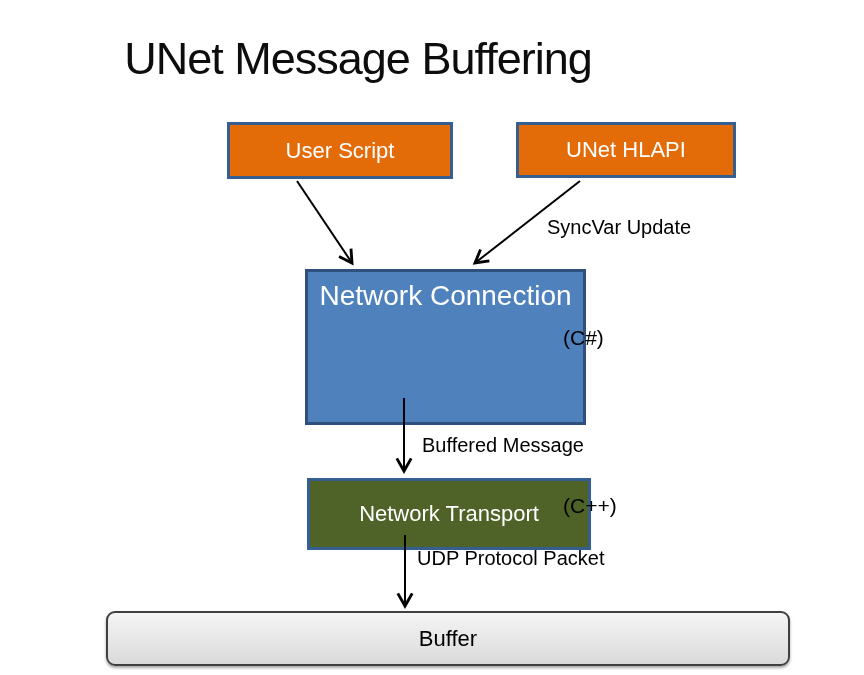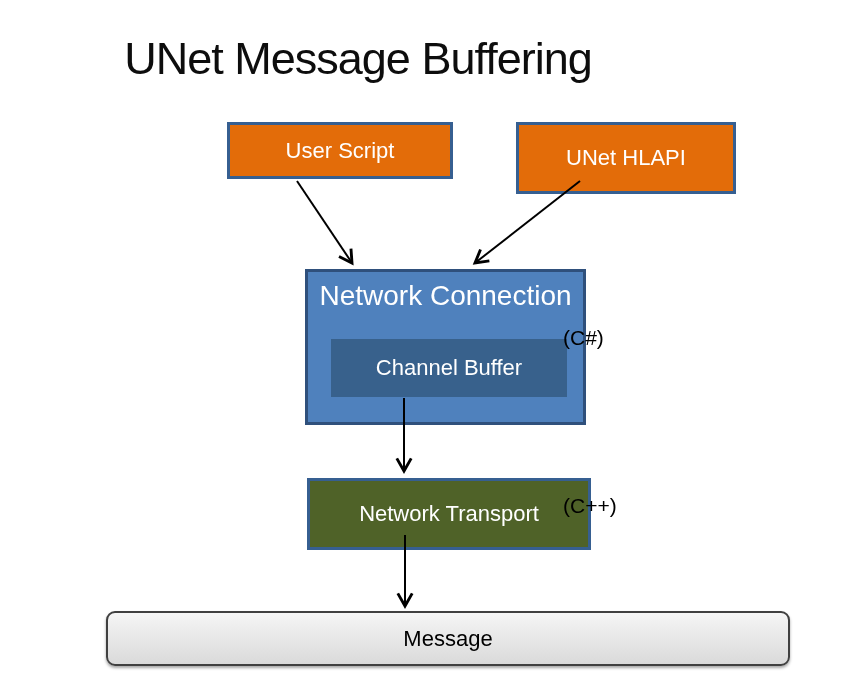--- a/index.html
+++ b/index.html
@@ -20,21 +20,21 @@
   .box{
     position:absolute;
     box-sizing:border-box;
     display:flex;align-items:center;justify-content:center;
     font-size:22px;color:#ffffff;
     text-align:center;
     margin-left:44px;
   }
   .box.bordered{border:3px solid #365f91;}
   #user-script{left:183px;top:122px;width:226px;height:57px;background:#e36c09;}
-  #unet-hlapi{left:472px;top:122px;width:220px;height:72px;background:#e36c09;}
+  #unet-hlapi{left:472px;top:122px;width:220px;height:56px;background:#e36c09;}
   #network-connection{left:261px;top:269px;width:281px;height:156px;background:#4f81bd;border:3px solid #2f507c;display:block;}
   #network-connection .nc-label{
     margin-top:8px;width:100%;text-align:center;
     font-size:28px;color:#ffffff;
   }
   #channel-buffer{left:287px;top:339px;width:236px;height:58px;background:#38618c;}
   #network-transport{left:263px;top:478px;width:284px;height:72px;background:#4f6228;}
   #network-box{
     left:62px;top:611px;width:684px;height:55px;
     background:linear-gradient(#f5f5f5,#dadada);
@@ -66,40 +66,40 @@
   </div>
 
   <div class="box bordered" id="unet-hlapi">
     <span>UNet HLAPI</span>
   </div>
 
   <div class="box" id="network-connection">
     <div class="nc-label">Network Connection</div>
   </div>
 
-  <div class="box" id="channel-buffer">
-    <span>Channel Buffer</span>
-  </div>
 
   <div class="box bordered" id="network-transport">
     <span>Network Transport</span>
   </div>
 
   <div class="box" id="network-box">
-    <span>Message</span>
+    <span>Buffer</span>
   </div>
 
   <svg class="arrows" viewBox="0 0 864 675" xmlns="http://www.w3.org/2000/svg">
     <defs>
       <marker id="openArrow" viewBox="0 0 10 10" refX="8" refY="5" markerWidth="9" markerHeight="9" orient="auto-start-reverse">
         <path d="M1,1 L8,5 L1,9" fill="none" stroke="#000000" stroke-width="1.6"></path>
       </marker>
     </defs>
     <line x1="297" y1="181" x2="352" y2="263" stroke="#000000" stroke-width="2" marker-end="url(#openArrow)"></line>
     <line x1="580" y1="181" x2="475" y2="263" stroke="#000000" stroke-width="2" marker-end="url(#openArrow)"></line>
     <line x1="404" y1="398" x2="404" y2="471" stroke="#000000" stroke-width="2" marker-end="url(#openArrow)"></line>
     <line x1="405" y1="535" x2="405" y2="606" stroke="#000000" stroke-width="2" marker-end="url(#openArrow)"></line>
   </svg>
 
+  <div class="edge-label" id="lbl-syncvar">SyncVar Update</div>
+  <div class="edge-label" id="lbl-buffered">Buffered Message</div>
+  <div class="edge-label" id="lbl-udp">UDP Protocol Packet</div>
   <div class="edge-label" id="lbl-csharp">(C#)</div>
   <div class="edge-label" id="lbl-cpp">(C++)</div>
 
 </div>
 
 </body></html>

